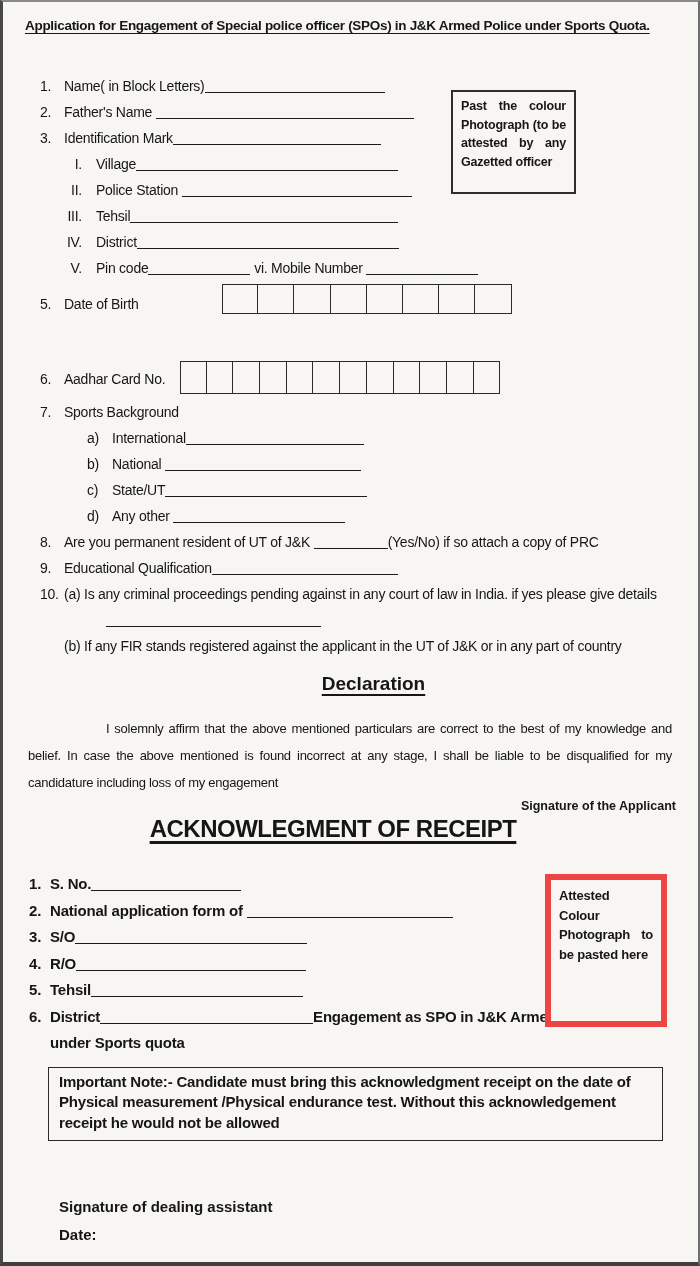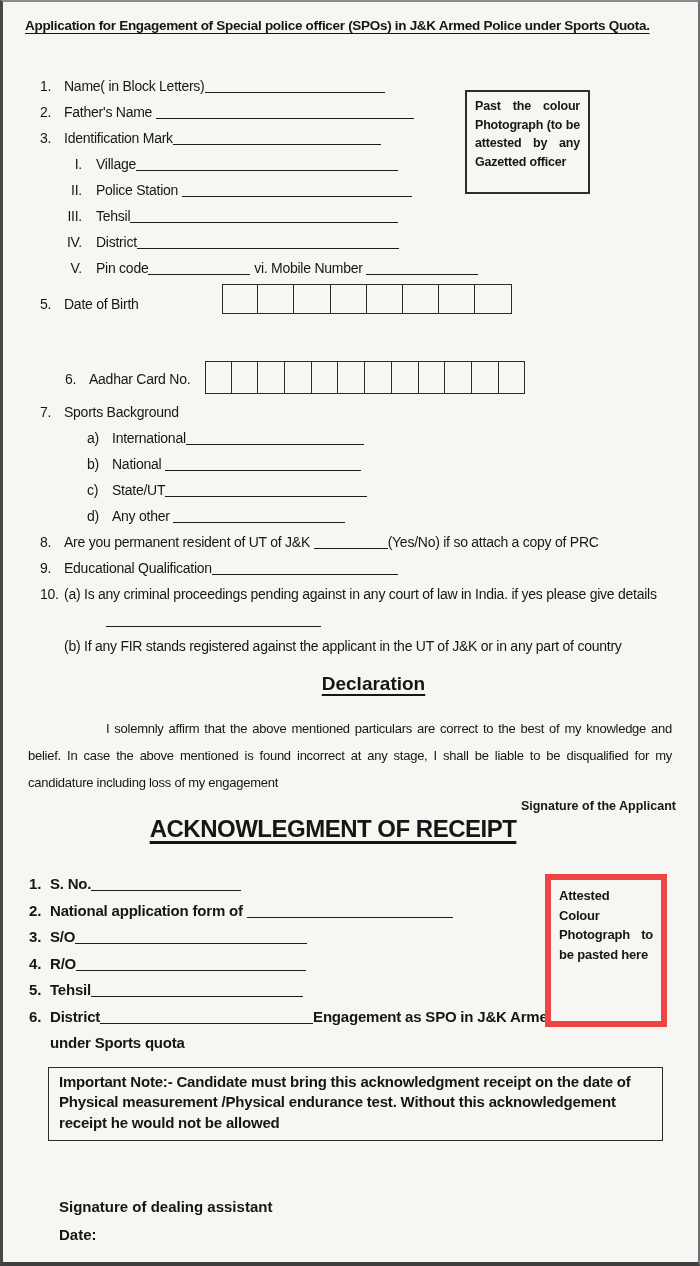--- a/index.html
+++ b/index.html
@@ -24,30 +24,30 @@
   }
   .main-form{margin-top:40px;padding-left:37px;font-size:14px;letter-spacing:-0.25px;}
   .f-row{position:relative;height:26px;line-height:26px;white-space:nowrap;}
   .f-num{display:inline-block;width:24px;}
   .f-row.roman{padding-left:16px;}
   .f-num.roman{width:26px;text-align:right;margin-right:14px;}
   .f-row.letter{padding-left:47px;}
   .f-num.letter{width:25px;}
   .u{display:inline-block;height:13px;border-bottom:1.4px solid #1c1c1c;margin-bottom:-2px;}
   .f-row.tall{height:46px;line-height:46px;margin-bottom:32px;}
-  .f-row.tall2{height:40px;line-height:40px;margin-left:25px;}
+  .f-row.tall2{height:40px;line-height:40px;}
   .cellgrid{position:absolute;display:flex;}
   .dob-grid{left:182px;top:3px;}
   .dob-grid .cell{width:36.2px;height:30px;border:1.5px solid #2b2b2b;border-left:none;box-sizing:border-box;background:transparent;}
   .dob-grid .cell:first-child{border-left:1.5px solid #2b2b2b;}
   .aadhar-grid{left:140px;top:2px;}
   .aadhar-grid .cell{width:26.7px;height:33px;border:1.5px solid #2b2b2b;border-left:none;box-sizing:border-box;}
   .aadhar-grid .cell:first-child{border-left:1.5px solid #2b2b2b;}
   .photo-box{
-    position:absolute;left:462px;top:88px;width:125px;height:104px;
+    position:absolute;left:448px;top:88px;width:125px;height:104px;
     box-sizing:border-box;border:2px solid #2e2e2e;
     padding:5px 8px;font-size:12.5px;font-weight:700;line-height:18.5px;
     text-align:justify;letter-spacing:-0.2px;background:#f7f6f2;
   }
   .ack-photo-box{
     position:absolute;left:542px;top:872px;width:122px;height:153px;
     box-sizing:border-box;border:6px solid #ef4444;
     padding:6px 8px;font-size:13px;font-weight:700;line-height:19.5px;
     text-align:justify;letter-spacing:-0.2px;background:#f7f6f2;
   }

